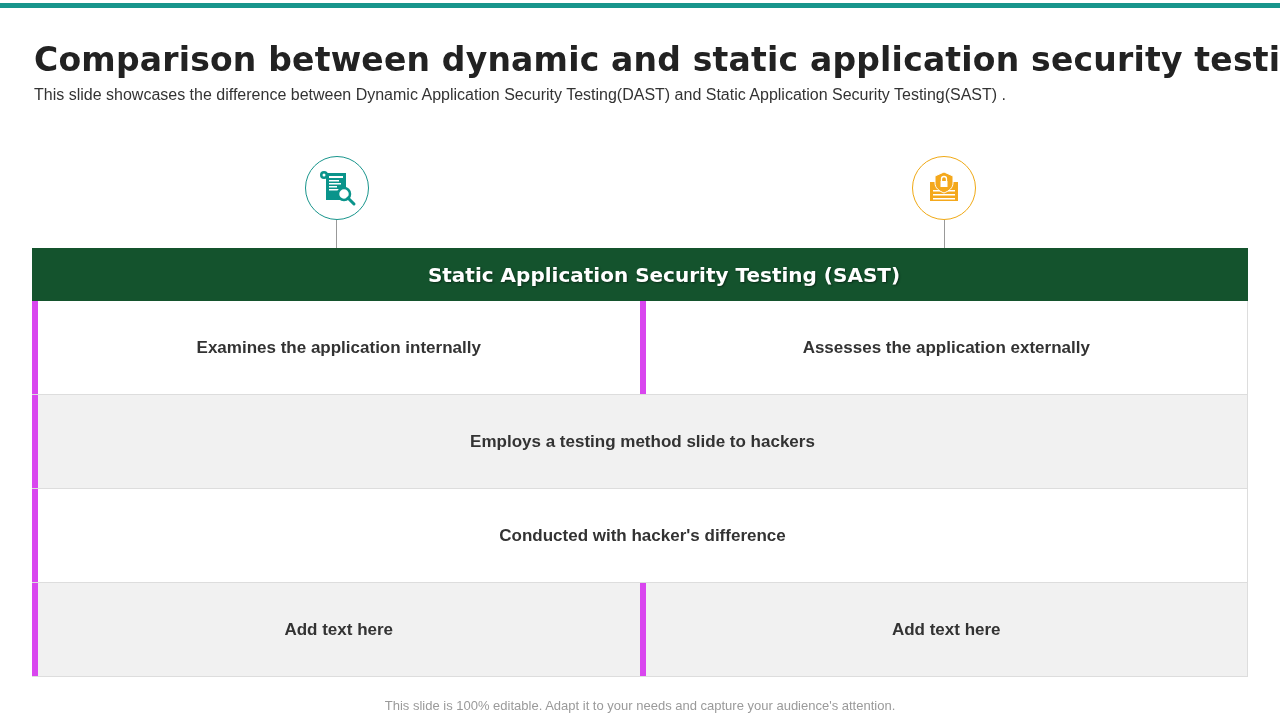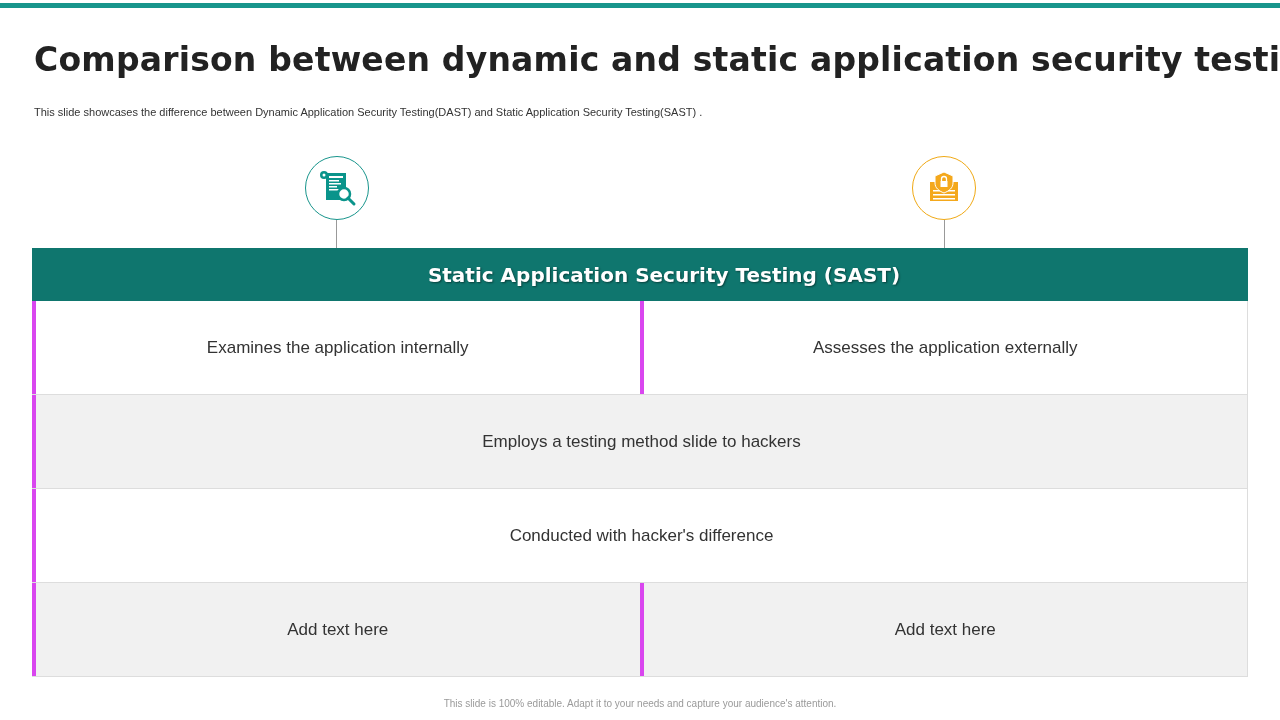--- a/index.html
+++ b/index.html
@@ -1,33 +1,33 @@
 <!DOCTYPE html>
 <html><head>
 <meta charset="utf-8">
 <style>
   html, body { margin:0; padding:0; }
   body { width:1280px; height:720px; background:#ffffff; position:relative; overflow:hidden; font-family:"Liberation Sans", sans-serif; }
   .topbar { position:absolute; left:0; top:3px; width:1280px; height:5px; background:#18958c; }
   .title { position:absolute; left:34px; top:40px; font-size:33px; font-weight:bold; color:#222222; letter-spacing:0.2px; font-family:"DejaVu Sans", sans-serif; white-space:nowrap; }
-  .subtitle { position:absolute; left:34px; top:106px; font-size:11px; color:#333; white-space:nowrap; font-family:"Liberation Sans", sans-serif; }
+  .subtitle { position:absolute; left:34px; top:86px; font-size:16px; color:#333; white-space:nowrap; font-family:"Liberation Sans", sans-serif; }
   .icon-circle { position:absolute; width:62px; height:62px; border-radius:50%; background:#fff; display:flex; align-items:center; justify-content:center; }
   .icon-circle.teal { left:305px; top:156px; border:1px solid #18958c; }
   .icon-circle.gold { left:912px; top:156px; border:1px solid #f0a915; }
   .connector { position:absolute; width:1px; height:28px; background:#999; top:220px; }
   .table { position:absolute; left:32px; top:248px; width:1216px; }
   .hdr-row { display:flex; height:53px; }
   .hdr { flex:1; display:flex; align-items:center; justify-content:center; color:#fff; font-weight:bold; font-size:20px; font-family:"DejaVu Sans", sans-serif; text-shadow:1px 1px 2px rgba(0,0,0,0.45); }
-  .hdr.teal { background:#0f766e;padding-left:48px; }
+  .hdr.teal { background:#14532d;padding-left:48px; }
   .hdr.gold { background:#f4a81c; }
   .row { display:flex; height:93px; border-bottom:1px solid #dddddd; }
   .row.alt { background:#f1f1f1; }
-  .cell { flex:1; display:flex; align-items:center; justify-content:center; font-size:17px; color:#333; border-left:4px solid #d946ef; }
+  .cell { flex:1; display:flex; align-items:center; justify-content:center; font-size:17px; color:#333; border-left:6px solid #d946ef;font-weight:bold; }
   .cell:last-child { border-right:1px solid #dddddd; }
-  .footer { position:absolute; left:0; width:1280px; top:698px; text-align:center; font-size:10px; color:#9a9a9a; }
+  .footer { position:absolute; left:0; width:1280px; top:698px; text-align:center; font-size:13px; color:#9a9a9a; }
 </style>
 </head>
 <body>
 
 <div class="topbar"></div>
 <div class="title">Comparison between dynamic and static application security testing</div>
 <div class="subtitle">This slide showcases the difference between  Dynamic Application Security Testing(DAST) and Static Application Security Testing(SAST) .</div>
 
 <div class="icon-circle teal">
   <svg width="40" height="40" viewBox="0 0 40 40">

